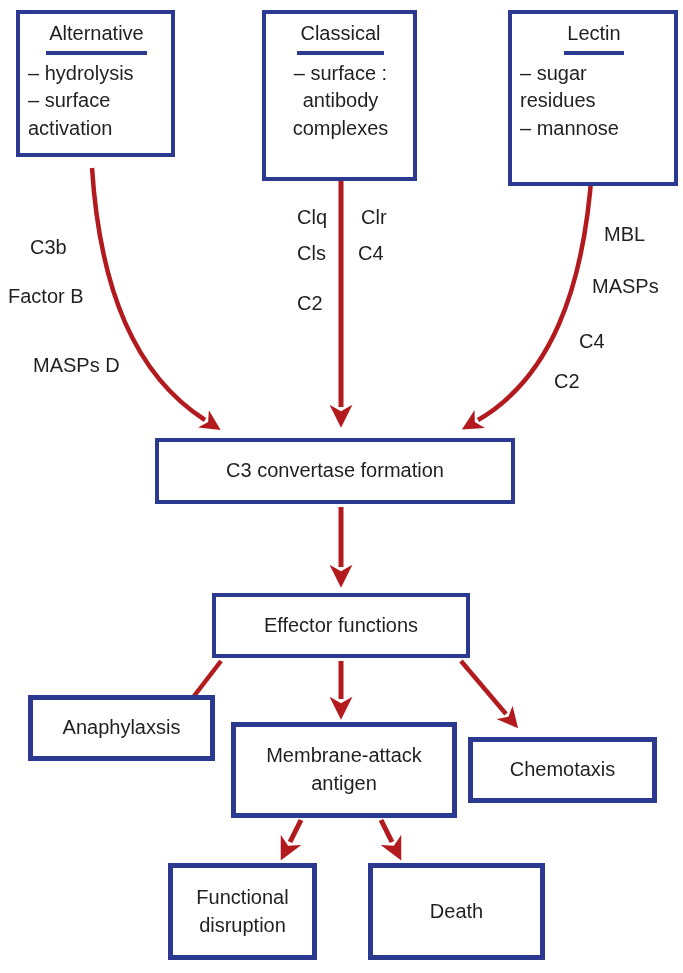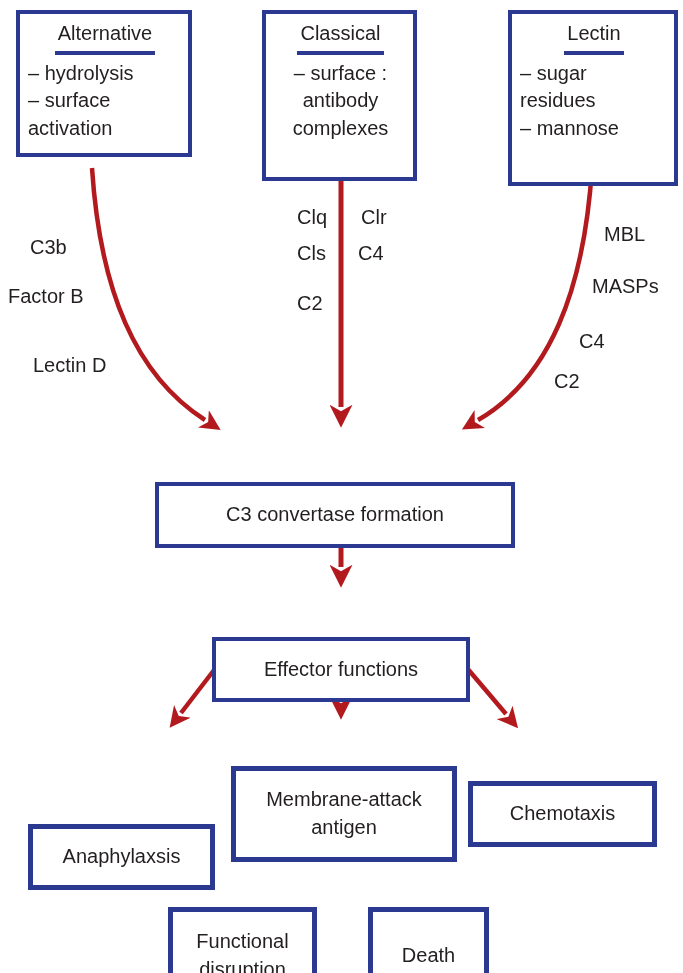--- a/index.html
+++ b/index.html
@@ -45,43 +45,42 @@
   
   .pathway-box { padding: 6px 6px 6px 8px; }
   .pathway-box .heading-wrap { text-align: center; }
   .pathway-box .heading {
     display: inline-block;
     padding: 0 3px 3px 3px;
     border-bottom: 4px solid var(--border);
     margin-bottom: 5px;
   }
   .pathway-box .item { text-align: left; }
-  .box-alternative { left: 16px;  top: 10px; width: 176px; height: 147px; }
+  .box-alternative { left: 16px;  top: 10px; width: 159px; height: 147px; }
   .box-classical   { left: 262px; top: 10px; width: 155px; height: 171px; }
   .box-classical .item { text-align: center; padding: 0 2px; }
   .box-lectin      { left: 508px; top: 10px; width: 170px; height: 176px; }
   .box-lectin .item { padding-right: 12px; }
 
   
   .node-box {
     display: flex;
     align-items: center;
     justify-content: center;
     text-align: center;
     border-width: 5px;
     padding: 2px 6px;
-    margin-top: 44px;
   }
   .box-c3        { left: 155px; top: 438px; width: 360px; height: 66px; border-width: 4px; }
   .box-effector  { left: 212px; top: 593px; width: 258px; height: 65px; border-width: 4px; }
-  .box-anaphylaxsis { left: 28px;  top: 780px; width: 187px; height: 66px; }
+  .box-anaphylaxsis { left: 28px;  top: 695px; width: 187px; height: 66px; }
   .box-mac          { left: 231px; top: 722px; width: 226px; height: 96px; }
   .box-chemotaxis   { left: 468px; top: 737px; width: 189px; height: 66px; }
   .box-functional   { left: 168px; top: 863px; width: 149px; height: 97px; }
-  .box-death        { left: 368px; top: 863px; width: 121px; height: 97px; }
+  .box-death        { left: 368px; top: 863px; width: 177px; height: 97px; }
 
   .arrow-label {
     position: absolute;
     z-index: 2;
     white-space: nowrap;
   }
   
   .lbl-c3b      { left: 30px;  top: 234px; }
   .lbl-factor-b { left: 8px;   top: 283px; }
   .lbl-factor-d { left: 33px;  top: 352px; }
@@ -137,21 +136,21 @@
   <div class="box pathway-box box-lectin">
     <div class="heading-wrap">
       <span class="heading">Lectin</span>
     </div>
     <div class="item">– sugar residues</div>
     <div class="item">– mannose</div>
   </div>
 
   <div class="arrow-label lbl-c3b">C3b</div>
   <div class="arrow-label lbl-factor-b">Factor B</div>
-  <div class="arrow-label lbl-factor-d">Lectin D</div>
+  <div class="arrow-label lbl-factor-d">MASPs D</div>
 
   <div class="arrow-label lbl-clq">Clq</div>
   <div class="arrow-label lbl-cls">Cls</div>
   <div class="arrow-label lbl-c2m">C2</div>
   <div class="arrow-label lbl-clr">Clr</div>
   <div class="arrow-label lbl-c4m">C4</div>
 
   <div class="arrow-label lbl-mbl">MBL</div>
   <div class="arrow-label lbl-masps">MASPs</div>
   <div class="arrow-label lbl-c4r">C4</div>

